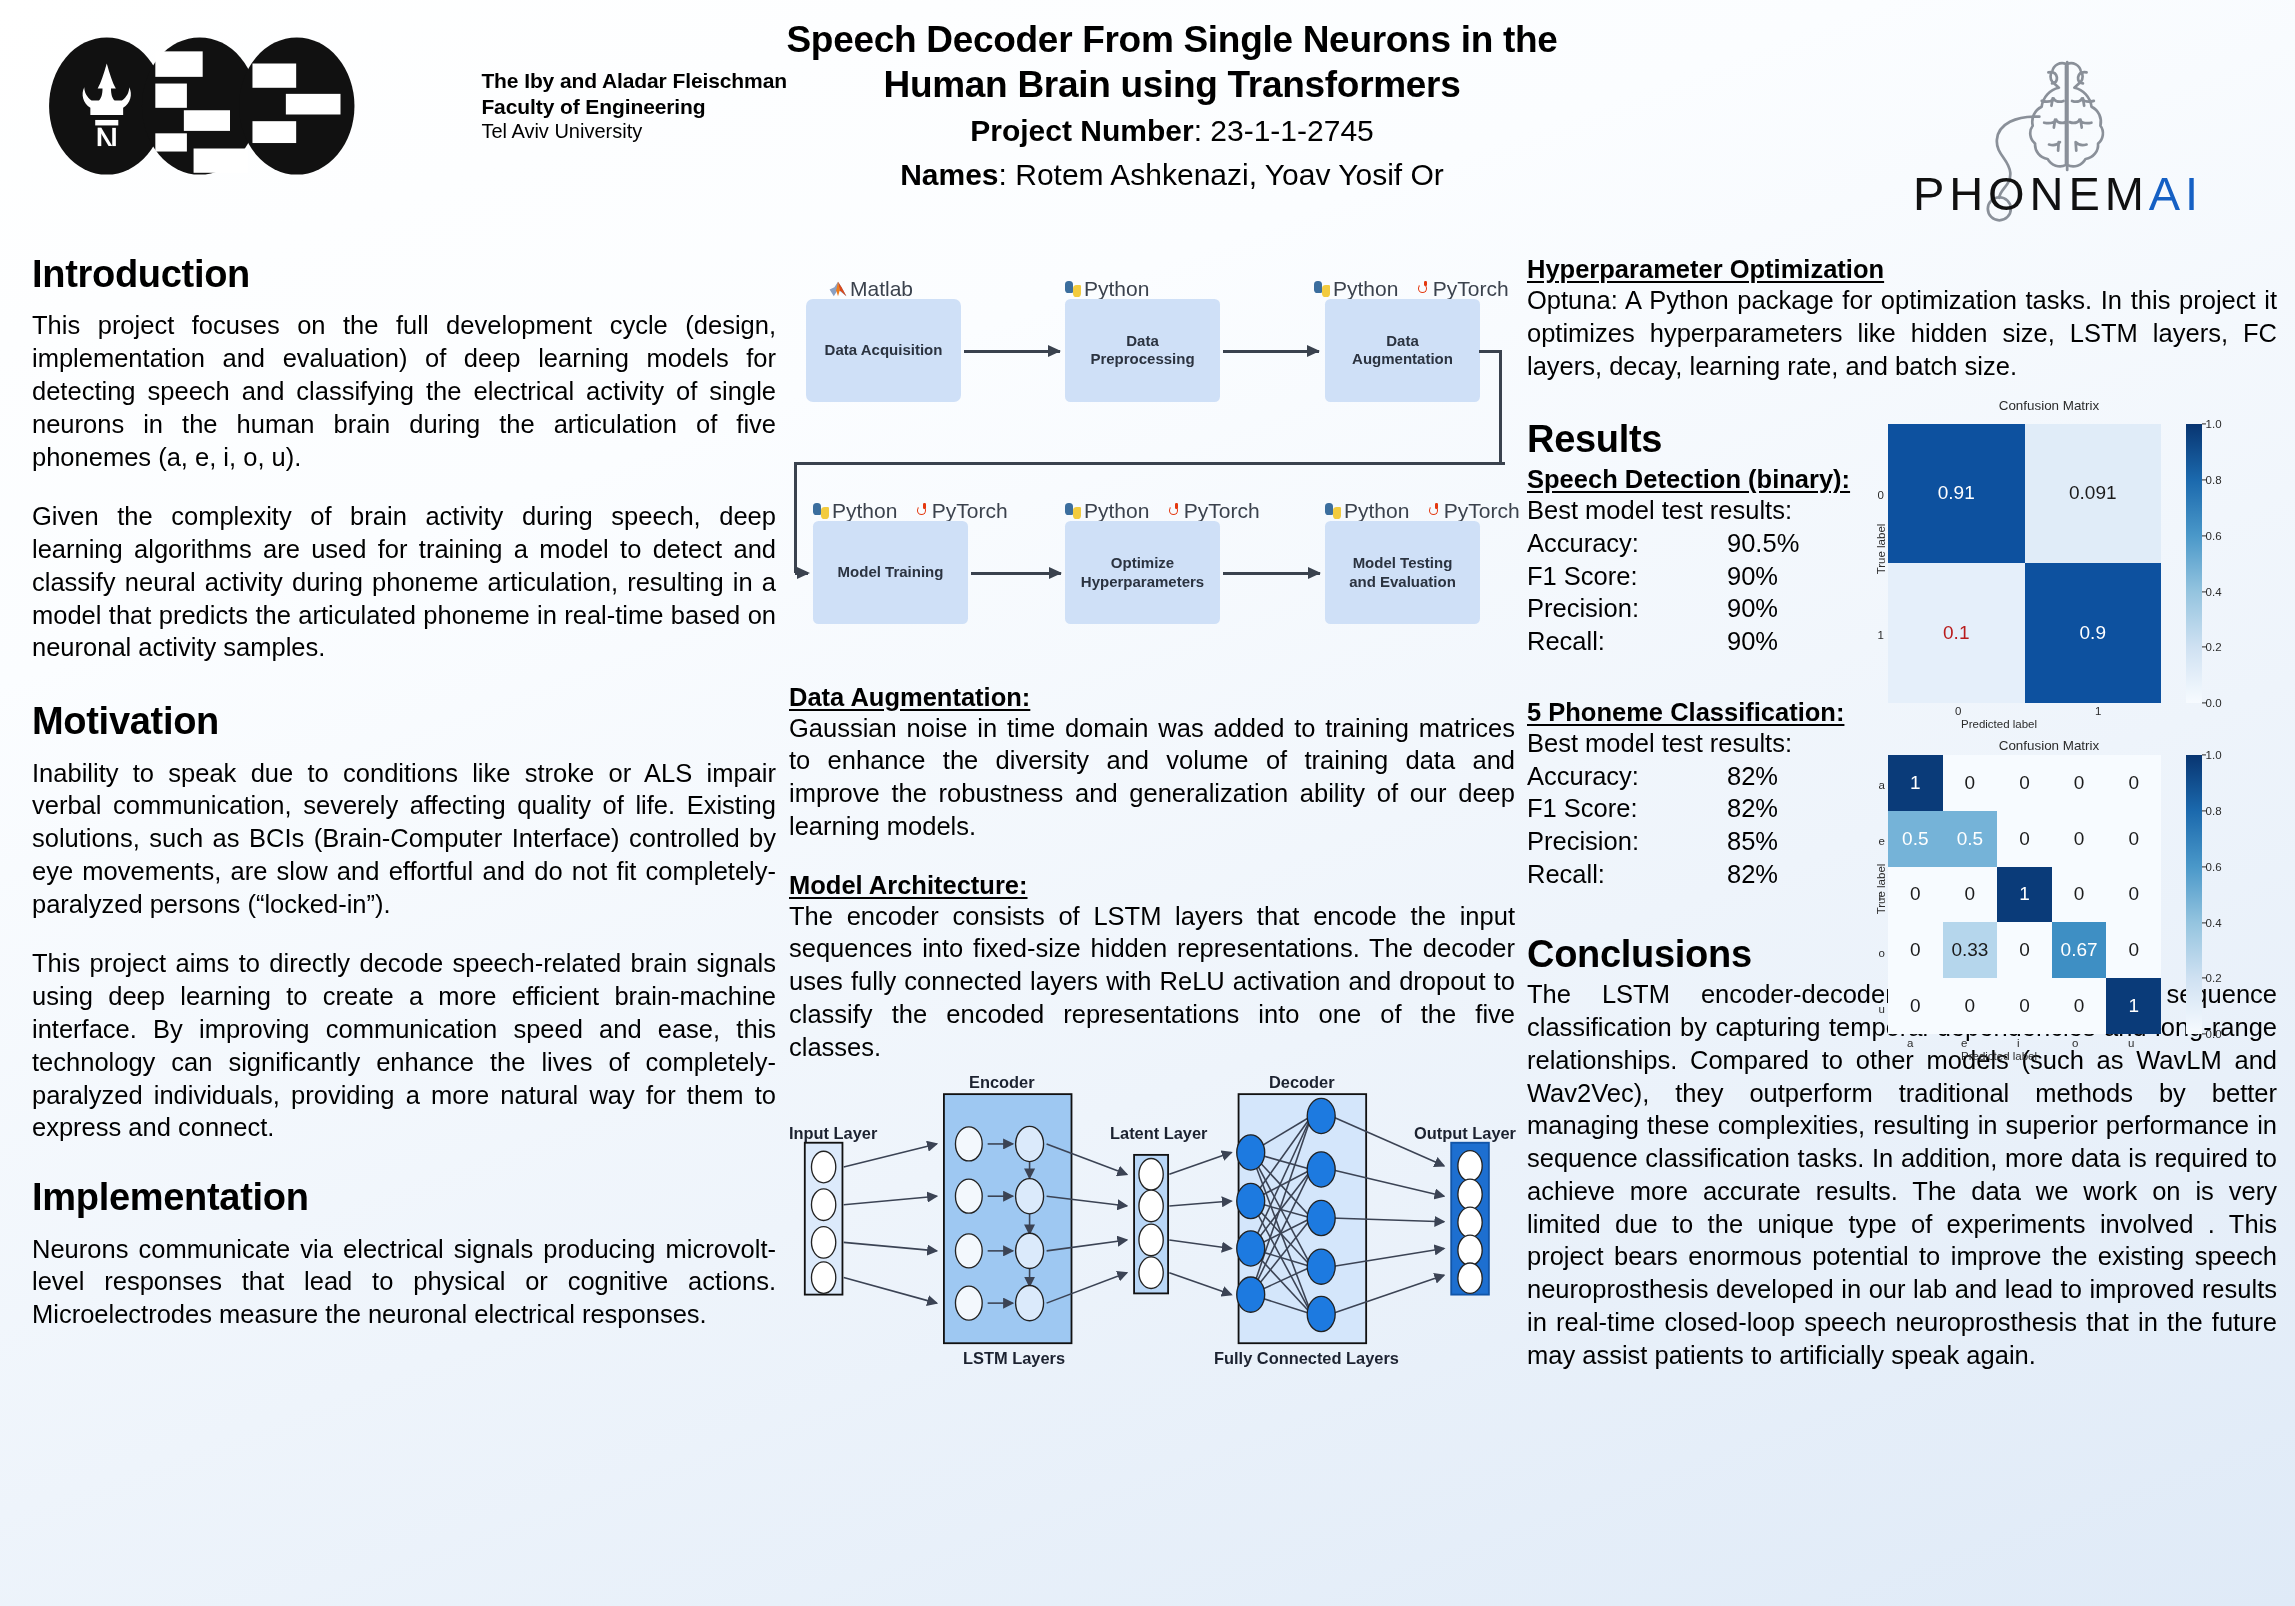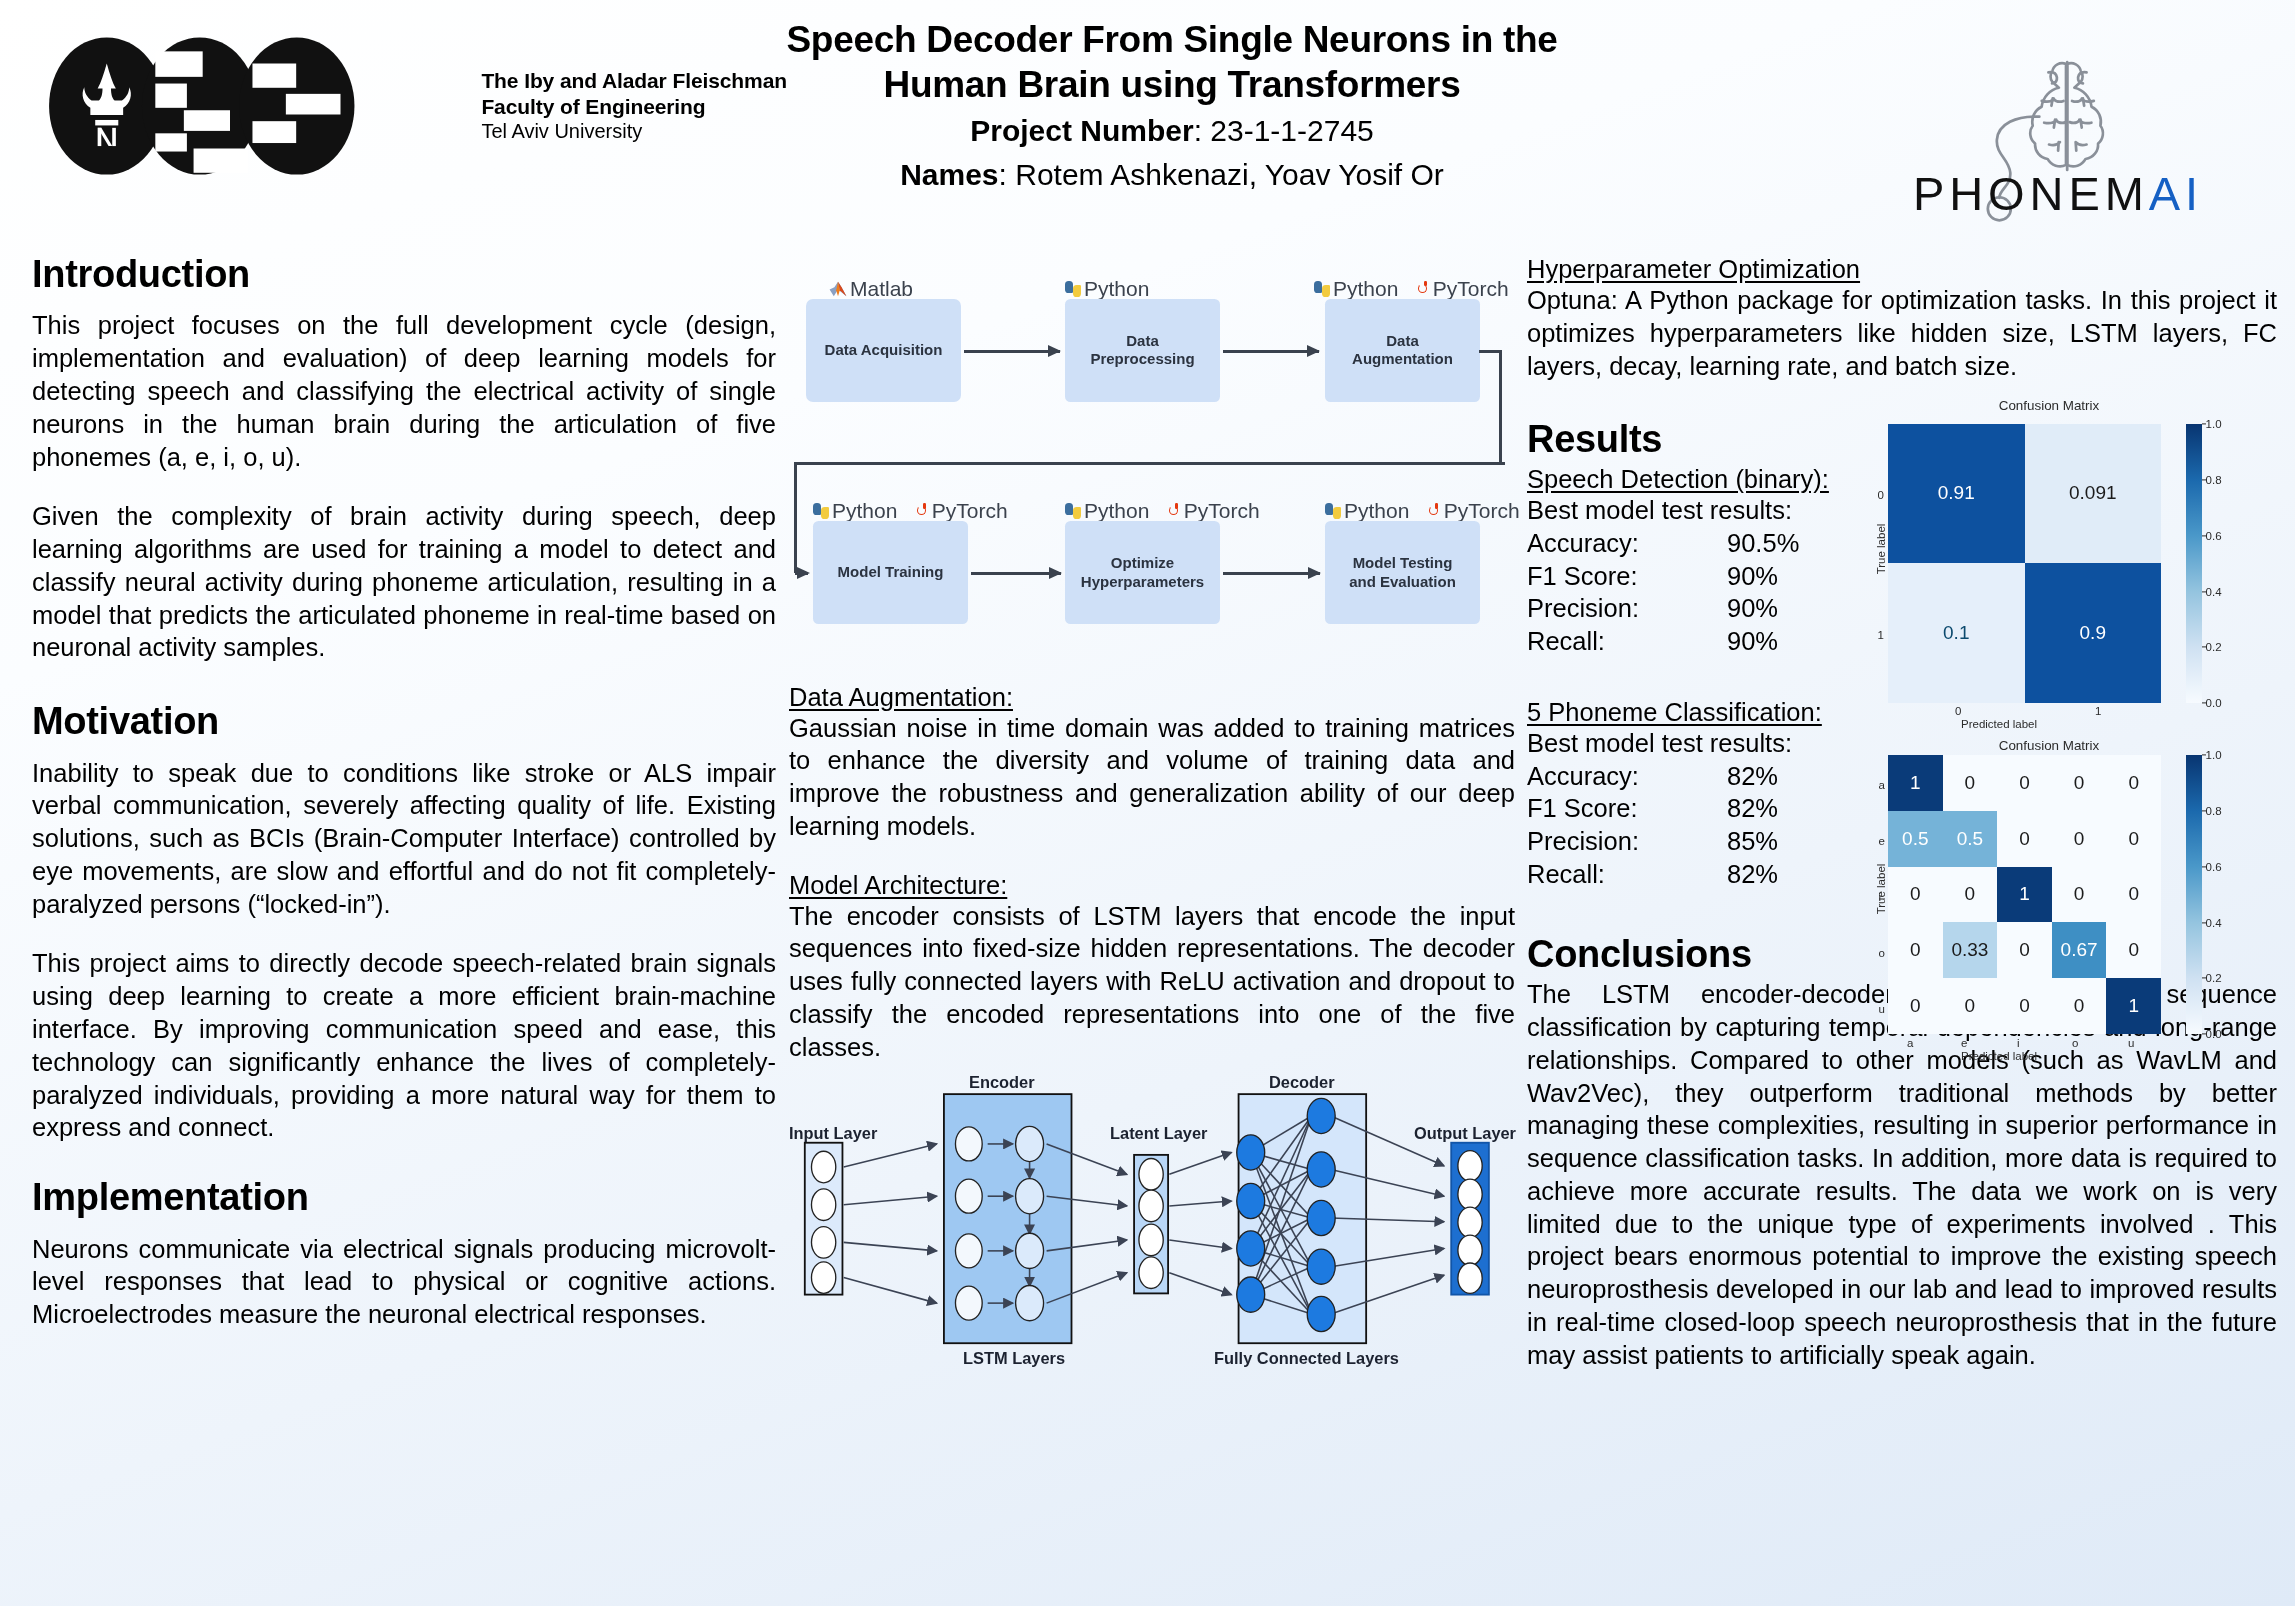--- a/index.html
+++ b/index.html
@@ -30,21 +30,21 @@
 
   
   .col { position:absolute; top:255px; }
   #col-left   { left:32px;   width:744px; }
   #col-mid    { left:789px; width:726px; }
   #col-right  { left:1527px; width:750px; }
 
   h2.sec { font-size:38px; font-weight:bold; letter-spacing:-0.3px; margin-bottom:14.6px; line-height:1.05;}
   p.body { font-size:25.5px; line-height:1.285; text-align:justify; }
   p.body + p.body { margin-top:27px; }
-  .sub { font-size:25.5px; text-decoration:underline; text-underline-offset:3px; }
+  .sub { font-size:25.5px; text-decoration:underline; text-underline-offset:3px;font-weight:bold; }
 
   
   #flow { position:relative; width:726px; height:389px; margin-top:18px;}
   .fbox { position:absolute; width:155px; height:103px; background:#cfe0f7; border-radius:5.5px;
           display:flex; align-items:center; justify-content:center; text-align:center;
           font-size:15px; font-weight:bold; color:#2b3340; line-height:1.22; }
   .ftag { position:absolute; display:flex; align-items:center; gap:4.3px; font-size:21px; color:#3b424d;}
   .ftag .two { display:flex; gap:18px; }
   .ftag-item { display:flex; align-items:center; gap:3px; }
   .py-glyph { width:16px; height:16px; position:relative; display:inline-block; }
@@ -489,21 +489,21 @@
 </div>
 
 <div class="cm" id="cm1" style="position:absolute; left:1858px; top:398px; width:425px; height:331px;">
   <div class="cmtitle" style="margin-left:-43px;">Confusion Matrix</div>
   <div class="ylab" style="left:-2.4px; top:145px; transform-origin:center; ">True label</div>
   <div class="tick" style="left:19.4px; top:91px;">0</div>
   <div class="tick" style="left:19.4px; top:231px;">1</div>
   <div class="grid" style="left:30px; top:25.5px; width:273px; height:279px; grid-template-columns:1fr 1fr; grid-template-rows:1fr 1fr;">
     <div class="cell" style="background:#0d519f; color:#fff;">0.91</div>
     <div class="cell" style="background:#e0ecf8; color:#1b1b1b;">0.091</div>
-    <div class="cell" style="background:#e5effa; color:#0c4a6e;">0.1</div>
+    <div class="cell" style="background:#e5effa; color:#b91c1c;">0.1</div>
     <div class="cell" style="background:#0d519f; color:#fff;">0.9</div>
   </div>
   <div class="tick" style="left:97px; top:307px;">0</div>
   <div class="tick" style="left:237px; top:307px;">1</div>
   <div class="xlab" style="left:103px; top:320px;">Predicted label</div>
 
   <div class="cbar" style="left:328px; top:25.5px; width:16px; height:279px;">
     <div class="bar"></div>
     <div class="ctm" style="top:0px;"></div>   
       <div class="ct" style="top:0px;">1.0</div>

